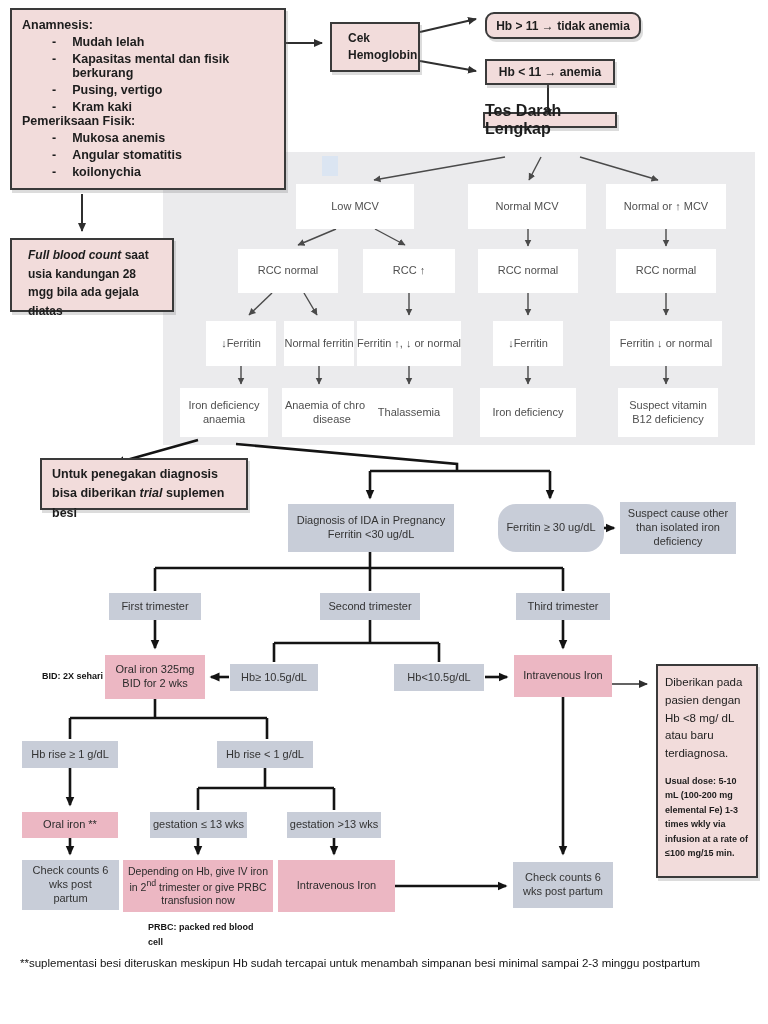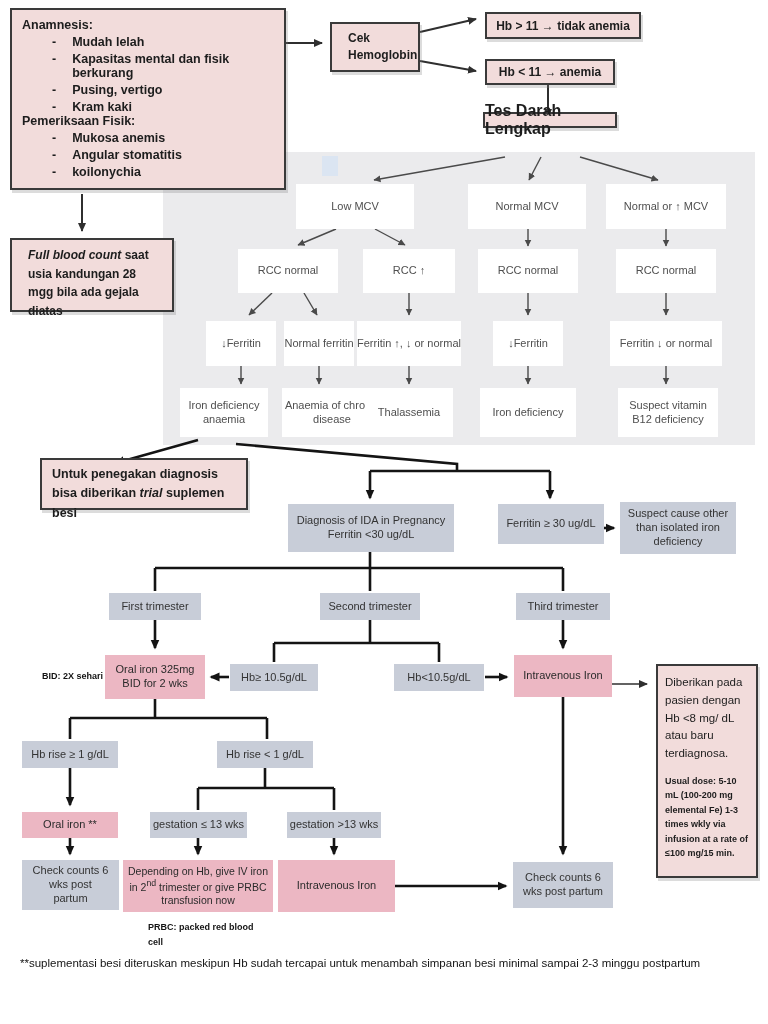--- a/index.html
+++ b/index.html
@@ -135,21 +135,21 @@
     </div>
     <div class="li-row">
       <span>-</span>
       <span>koilonychia</span>
     </div>
   </div>
 
   <div class="note z4" style="left:330px;top:22px;width:90px;height:50px;font-weight:bold;font-size:12px;padding:6px 16px;line-height:1.45;">
     <span>Cek Hemoglobin</span>
   </div>
-  <div class="note z4" style="left:485px;top:12px;width:156px;height:27px;font-weight:bold;font-size:12px;display:flex;align-items:center;justify-content:center;">
+  <div class="note z4" style="left:485px;top:12px;width:156px;height:27px;font-weight:bold;font-size:12px;display:flex;align-items:center;justify-content:center;border-radius:9px;">
     <span>Hb &gt; 11 → tidak anemia</span>
   </div>
   <div class="note z4" style="left:485px;top:59px;width:130px;height:26px;font-weight:bold;font-size:12px;display:flex;align-items:center;justify-content:center;">
     <span>Hb &lt; 11 → anemia</span>
   </div>
   <div class="note z4" style="left:483px;top:112px;width:134px;height:16px;font-weight:bold;font-size:16px;display:flex;align-items:center;justify-content:center;">
     <span>Tes Darah Lengkap</span>
   </div>
 
   <div class="note z4" style="left:10px;top:238px;width:164px;height:74px;font-weight:bold;font-size:12px;padding:6px 16px;line-height:1.55;">
@@ -212,21 +212,21 @@
     </div>
 
   <div class="note z4" style="left:40px;top:458px;width:208px;height:52px;font-weight:bold;font-size:12.5px;padding:5px 10px;line-height:1.55;">
     <span>Untuk penegakan diagnosis bisa diberikan </span><i>trial</i><span> suplemen besi</span>
   </div>
 
   <div class="bbox z4 center-col" style="left:288px;top:504px;width:166px;height:48px;">
     <div>Diagnosis of IDA in Pregnancy</div>
     <div>Ferritin &lt;30 ug/dL</div>
   </div>
-  <div class="bbox z4" style="left:498px;top:504px;width:106px;height:40px;">
+  <div class="bbox z4" style="left:498px;top:504px;width:106px;height:48px;border-radius:18px;">
       <span>Ferritin ≥ 30 ug/dL</span>
     </div>
   <div class="bbox z4" style="left:620px;top:502px;width:116px;height:52px;">
       <span>Suspect cause other than isolated iron deficiency</span>
     </div>
 
   <div class="bbox z4" style="left:109px;top:593px;width:92px;height:27px;">
       <span>First trimester</span>
     </div>
   <div class="bbox z4" style="left:320px;top:593px;width:100px;height:27px;">

